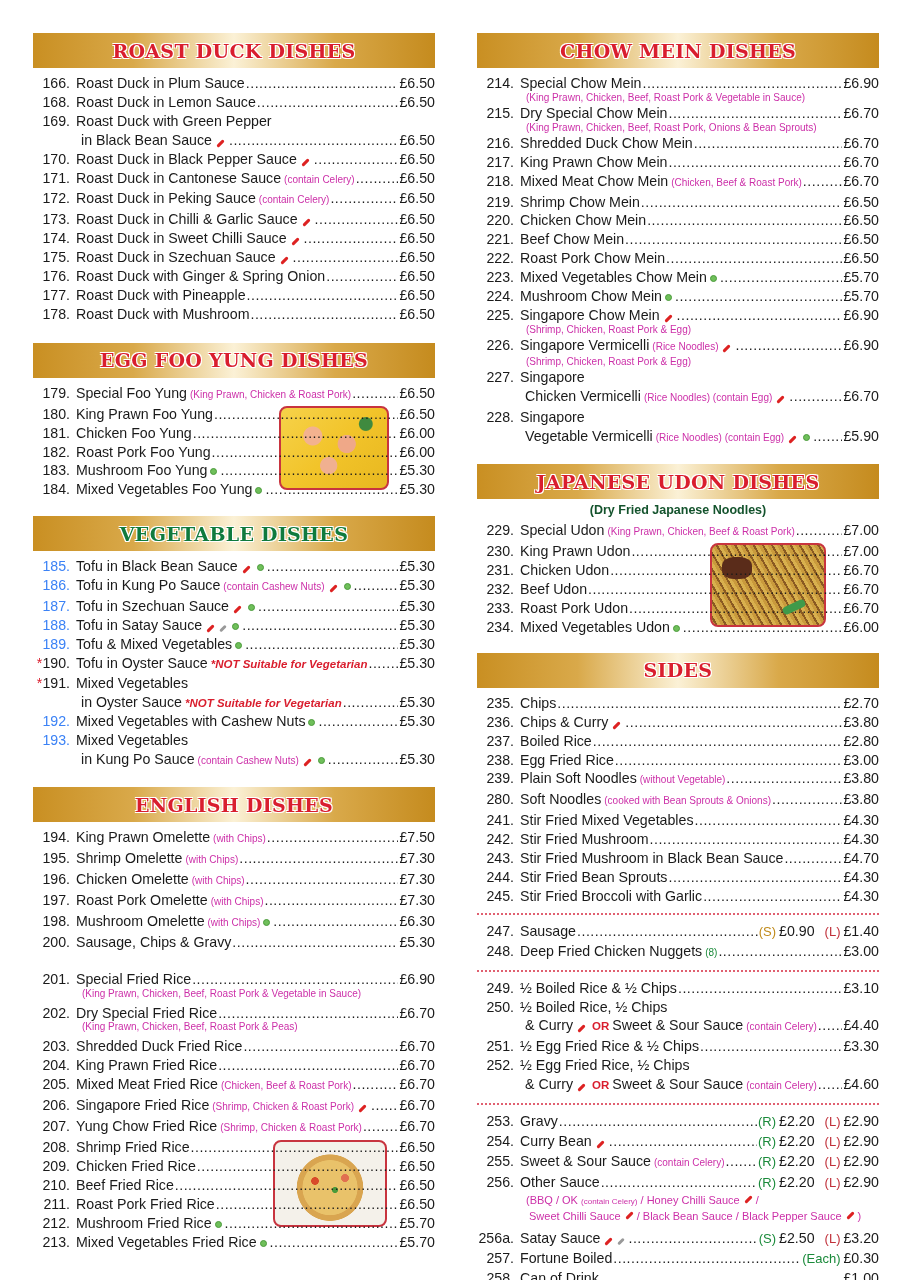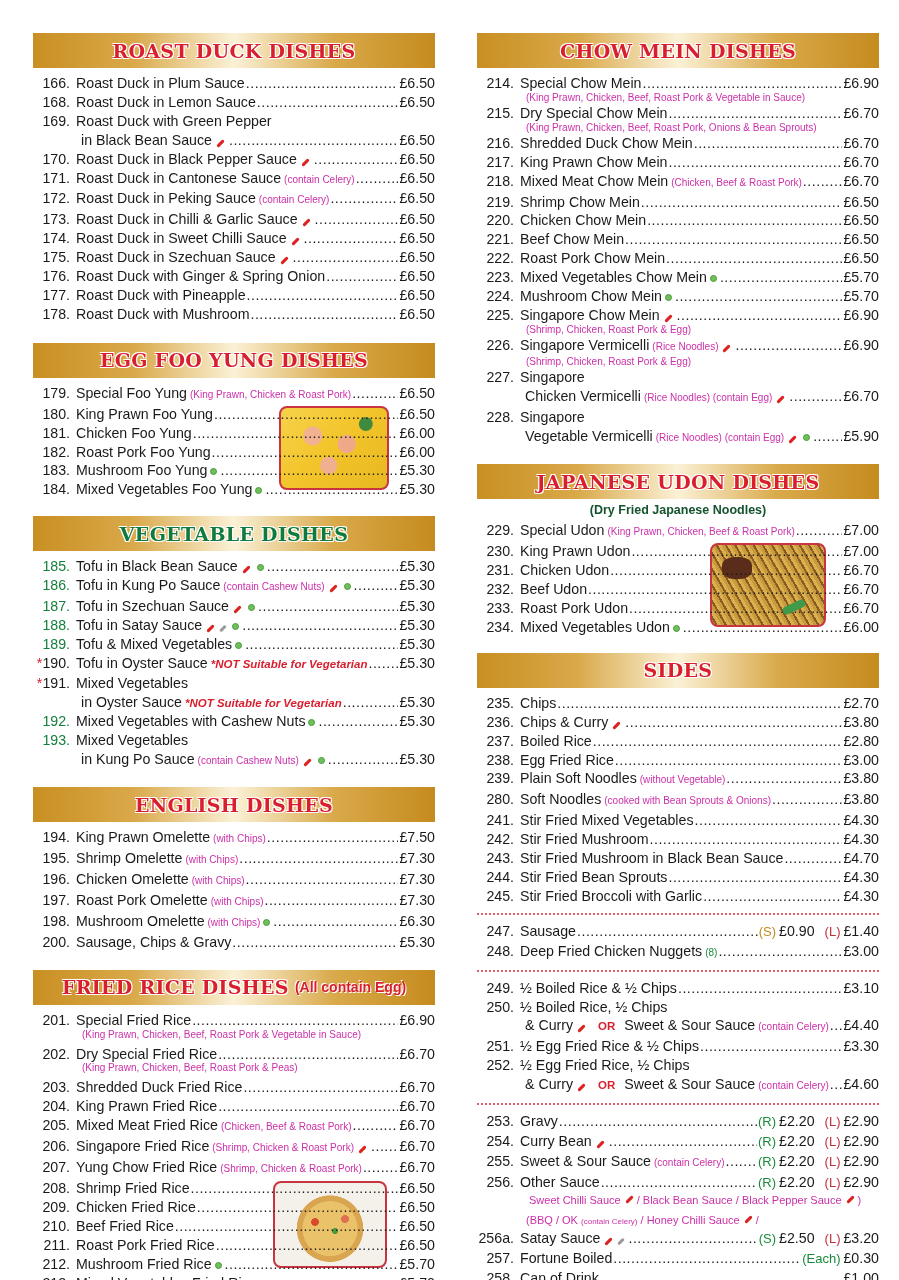--- a/index.html
+++ b/index.html
@@ -17,27 +17,27 @@
   .band-title {
     font-family: "DejaVu Serif", serif; font-weight: bold; font-size: 19px;
     color: #d91e2e; letter-spacing: 0.3px;
     text-shadow: 1px 1px 0 #ffffff, -1px -1px 0 #ffffff, 1px -1px 0 #fff, -1px 1px 0 #fff;
   }
   .band-title.green { color: #0f7a3d; }
   .band-note { font-family: "Liberation Sans", sans-serif; font-weight: bold; font-size: 14px; color: #d91e2e; margin-left: 6px; text-shadow: 1px 1px 0 #fff, -1px -1px 0 #fff; }
   .subtitle { text-align: center; color: #14532d; font-weight: bold; font-size: 12.5px; margin: -2px 0 4px; }
   .row { display: flex; align-items: baseline; font-size: 14.2px; line-height: 18.9px; white-space: nowrap; position: relative; }
   .num { width: 43px; text-align: right; padding-right: 6px; flex: none; }
-  .num.veg { color: #15803d; }
+  .num.veg { color: #3b82f6; }
   .num .star { color: #d91e2e; }
   .name { flex: none; }
   .name.indent { padding-left: 5px; }
   .note { color: #cc2fa8; font-size: 10px; margin-left: 3px; }
   .warn { color: #d91e2e; font-weight: bold; font-size: 11.5px; margin-left: 3px; font-style: italic; }
-  .or { color: #d91e2e; font-weight: bold; font-size: 11.5px; margin: 0 9px; }
+  .or { color: #d91e2e; font-weight: bold; font-size: 11.5px; margin: 0 3px; }
   .dots { flex: 1; overflow: hidden; margin: 0 1px; }
   .dots::before { content: "......................................................................................................................................................................"; letter-spacing: 0.5px; }
   .price { flex: none; text-align: right; }
   .tag { font-size: 13px; margin-right: 3px; }
   .tag.r { color: #1a8a3a; }
   .tag.l { color: #c0303a; margin-left: 10px; }
   .tag.s { color: #c08a1a; }
   .tag.each { color: #1a8a3a; }
   .chili { display: inline-block; width: 9px; height: 3px; background: #d22; border-radius: 3px; transform: rotate(-45deg); margin: 0 3px 3px 4px; vertical-align: middle; }
   .nut { display: inline-block; width: 8px; height: 3px; background: #999; border-radius: 3px; transform: rotate(-45deg); margin: 0 2px 3px 1px; vertical-align: middle; }
@@ -326,24 +326,20 @@
       </div>
     <div class="row">
         <span class="num">200.</span>
         <span class="name">Sausage, Chips &amp; Gravy</span>
         <span class="dots"></span>
         <span class="price">£5.30</span>
       </div>
   </div>
   <div class="gap" style="height:18px"></div>
 
-  <div class="band">
-      <span class="band-title">FRIED RICE DISHES</span>
-      <span class="band-note">(All contain Egg)</span>
-    </div>
   <div>
     <div class="row">
         <span class="num">201.</span>
         <span class="name">Special Fried Rice</span>
         <span class="dots"></span>
         <span class="price">£6.90</span>
       </div>
     <div class="subnote" style="margin-bottom:4px">(King Prawn, Chicken, Beef, Roast Pork &amp; Vegetable in Sauce)</div>
     <div class="row">
         <span class="num">202.</span>
@@ -770,22 +766,22 @@
       </div>
     <div class="row">
         <span class="num">256.</span>
         <span class="name">Other Sauce</span>
         <span class="dots"></span>
         <span class="tag r">(R)</span>
         <span class="price">£2.20</span>
         <span class="tag l">(L)</span>
         <span class="price">£2.90</span>
       </div>
+    <div class="subnote" style="font-size:11px;line-height:15px;margin-top:0"><span>(BBQ / OK</span> <span style="font-size:8px">(contain Celery)</span> <span>/ Honey Chilli Sauce</span><span class="chili"></span><span>/</span></div>
     <div class="subnote" style="font-size:11px;line-height:15px;margin-top:0;padding-left:52px;margin-bottom:5px"><span>Sweet Chilli Sauce</span><span class="chili"></span><span>/ Black Bean Sauce / Black Pepper Sauce</span><span class="chili"></span><span>)</span></div>
-    <div class="subnote" style="font-size:11px;line-height:15px;margin-top:0"><span>(BBQ / OK</span> <span style="font-size:8px">(contain Celery)</span> <span>/ Honey Chilli Sauce</span><span class="chili"></span><span>/</span></div>
     <div class="row">
         <span class="num">256a.</span>
         <span class="name">Satay Sauce</span>
         <span class="chili"></span>
         <span class="nut"></span>
         <span class="dots"></span>
         <span class="tag r">(S)</span>
         <span class="price">£2.50</span>
         <span class="tag l">(L)</span>
         <span class="price">£3.20</span>

